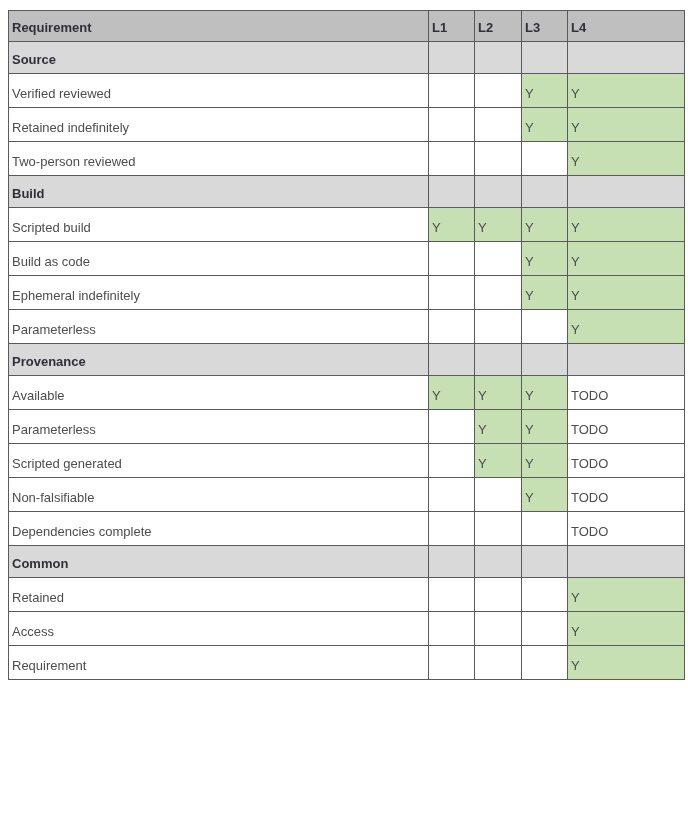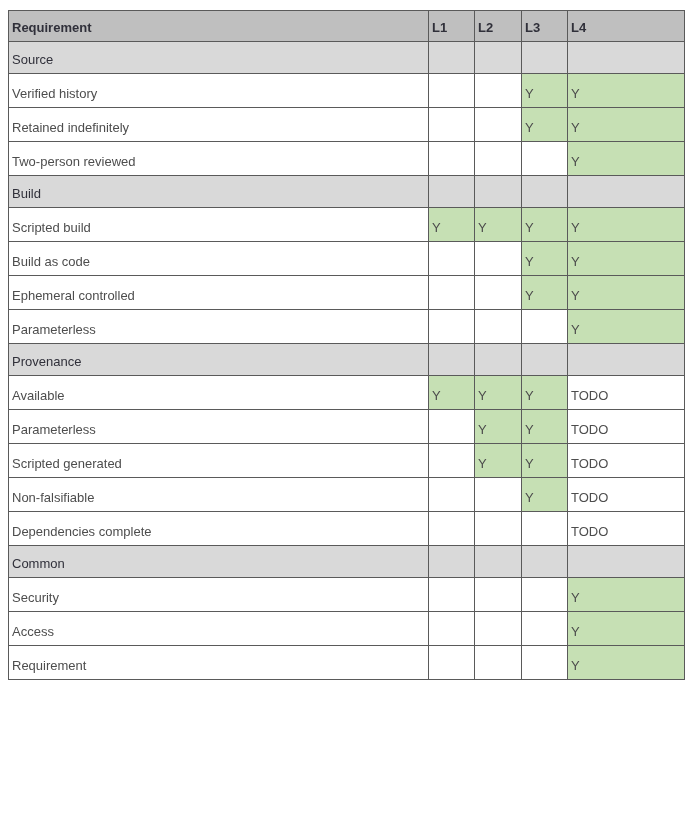--- a/index.html
+++ b/index.html
@@ -42,21 +42,21 @@
     background: var(--header-bg, #bfbfbf);
     font-weight: bold;
     color: var(--header-text, #30303a);
     height: 31px;
   }
   table.req tr.section td {
     background: var(--section-bg, #d9d9d9);
     height: 32px;
   }
   table.req tr.section td.sec-label {
-    font-weight: normal;
+    font-weight: bold;
     color: var(--header-text, #30303a);
   }
   table.req tr.datarow td {
     height: 34px;
     background: #ffffff;
   }
   table.req tr.datarow td.yes {
     background: var(--yes-bg, #c6e0b4);
   }
 </style>
@@ -84,21 +84,21 @@
         </thead>
       <tbody id="req-tbody">
           <tr class="section">
             <td class="sec-label">Source</td>
             <td></td>
             <td></td>
             <td></td>
             <td></td>
           </tr>
           <tr class="datarow">
-            <td>Verified history</td>
+            <td>Verified reviewed</td>
             <td></td>
             <td></td>
             <td class="yes">Y</td>
             <td class="yes">Y</td>
           </tr>
           <tr class="datarow">
             <td>Retained indefinitely</td>
             <td></td>
             <td></td>
             <td class="yes">Y</td>
@@ -126,21 +126,21 @@
             <td class="yes">Y</td>
           </tr>
           <tr class="datarow">
             <td>Build as code</td>
             <td></td>
             <td></td>
             <td class="yes">Y</td>
             <td class="yes">Y</td>
           </tr>
           <tr class="datarow">
-            <td>Ephemeral controlled</td>
+            <td>Ephemeral indefinitely</td>
             <td></td>
             <td></td>
             <td class="yes">Y</td>
             <td class="yes">Y</td>
           </tr>
           <tr class="datarow">
             <td>Parameterless</td>
             <td></td>
             <td></td>
             <td></td>
@@ -189,21 +189,21 @@
             <td>TODO</td>
           </tr>
           <tr class="section">
             <td class="sec-label">Common</td>
             <td></td>
             <td></td>
             <td></td>
             <td></td>
           </tr>
           <tr class="datarow">
-            <td>Security</td>
+            <td>Retained</td>
             <td></td>
             <td></td>
             <td></td>
             <td class="yes">Y</td>
           </tr>
           <tr class="datarow">
             <td>Access</td>
             <td></td>
             <td></td>
             <td></td>

